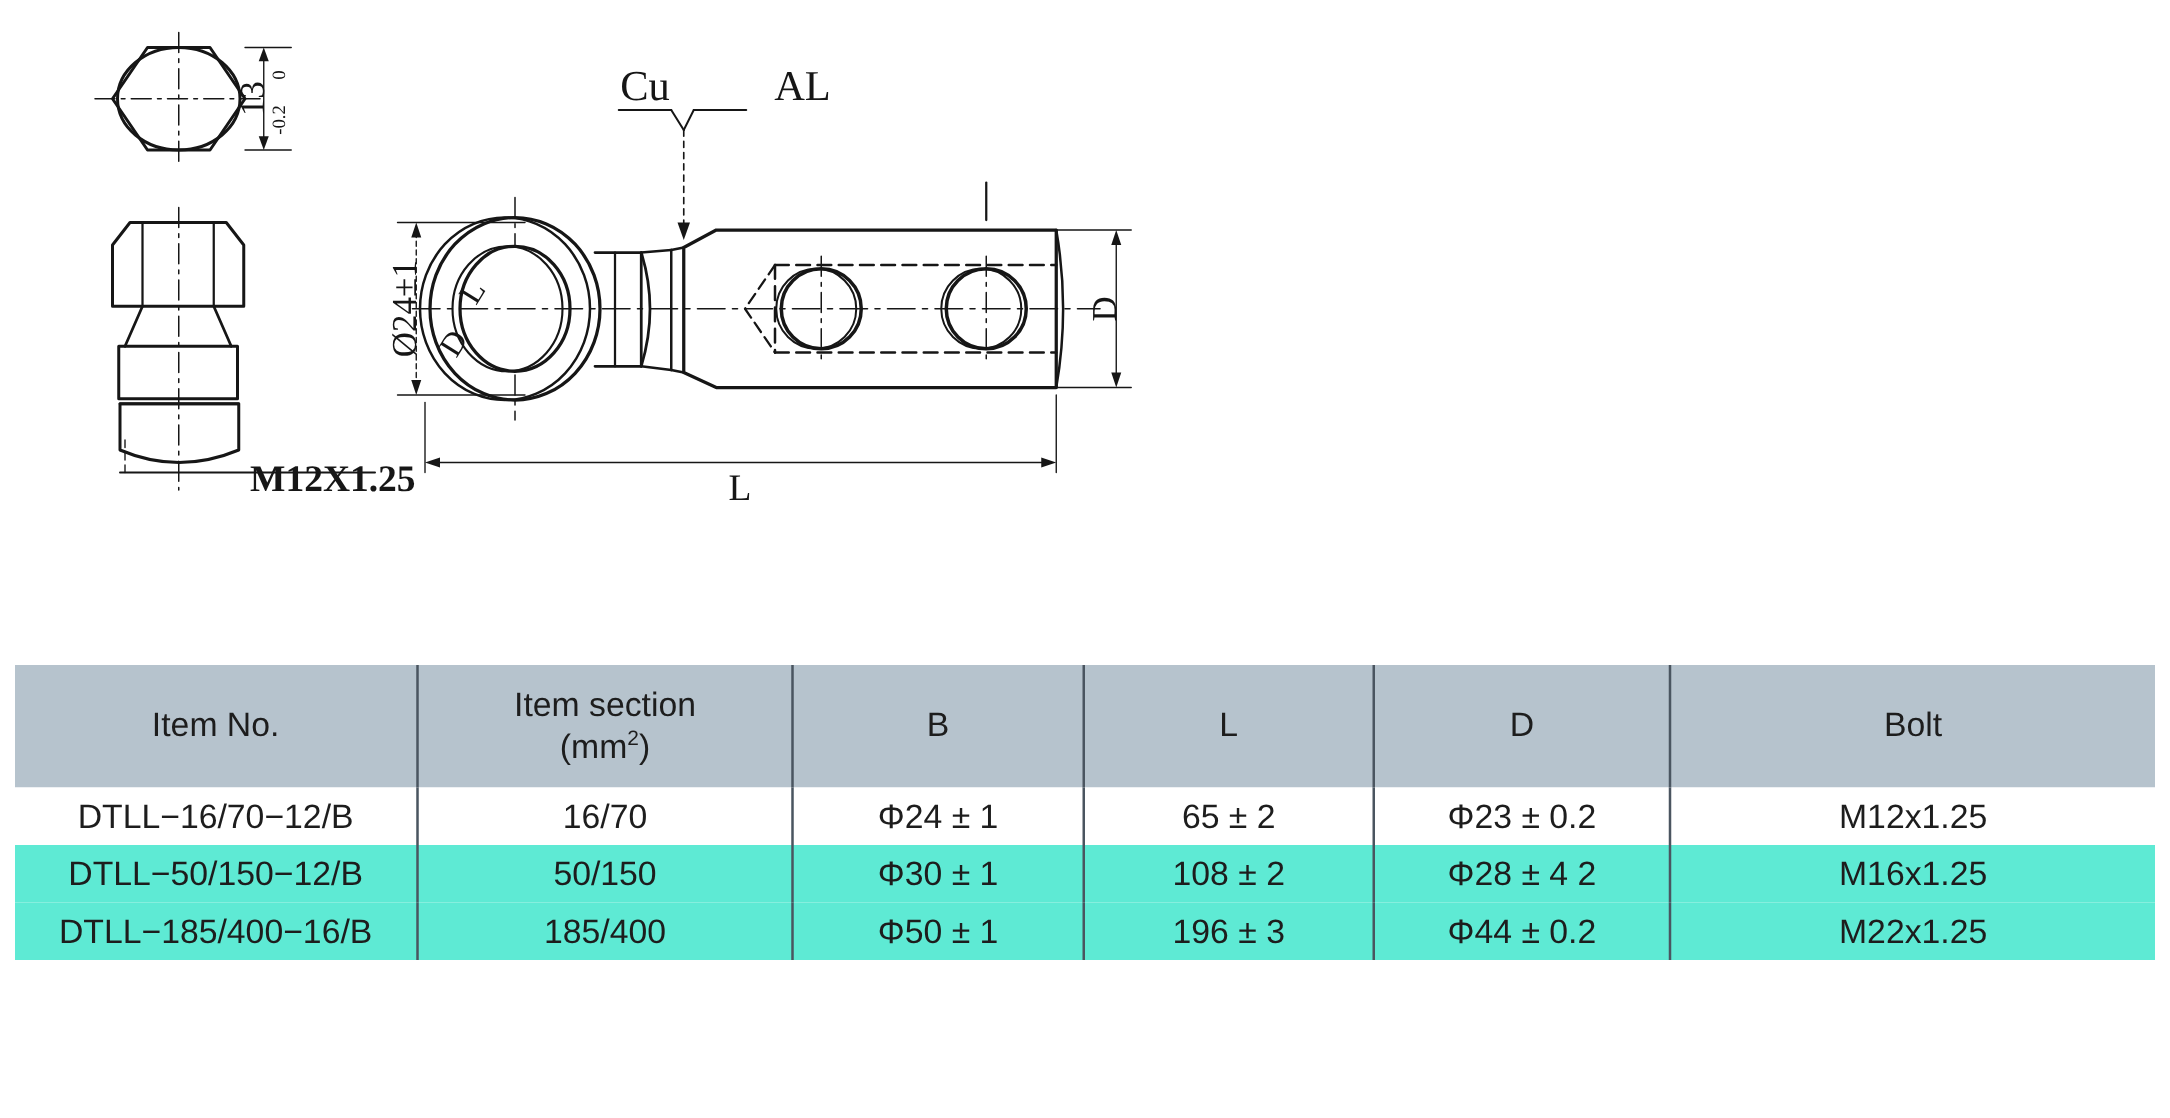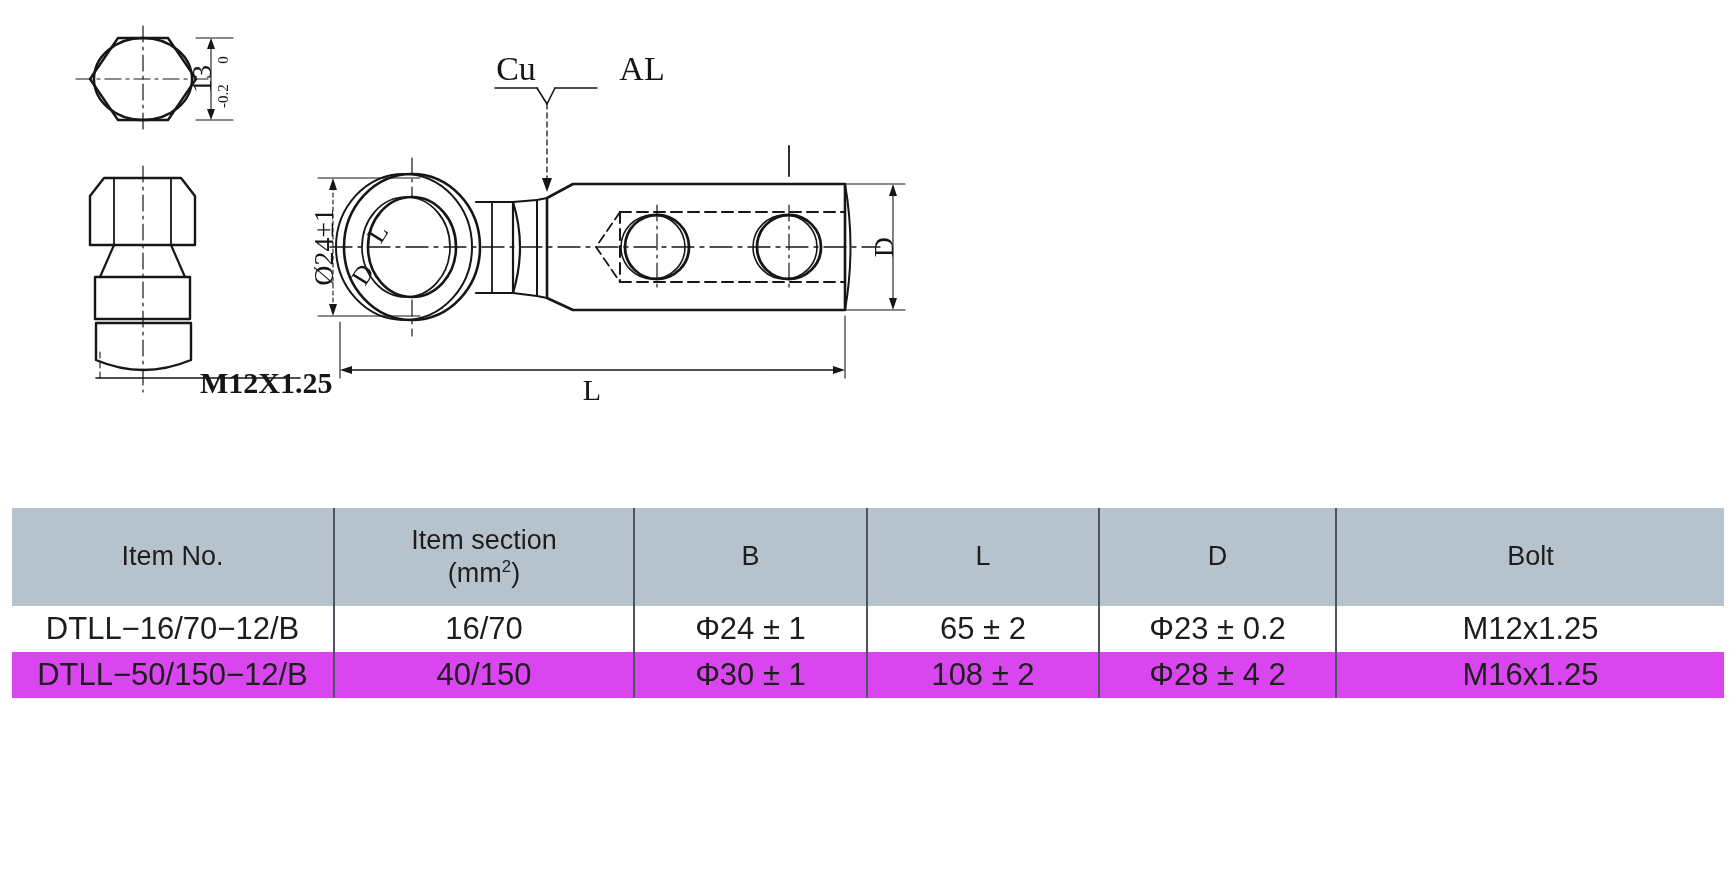--- a/index.html
+++ b/index.html
@@ -36,21 +36,21 @@
   }
   .note-text {
     font-family: "Liberation Serif", serif;
     fill: #161616;
   }
 
   
   #spec-table-wrap {
     position: absolute;
     left: 12px;
-    top: 508px;
+    top: 532px;
     width: 1712px;
   }
   table#spec-table {
     width: 1712px;
     border-collapse: collapse;
     table-layout: fixed;
   }
   table#spec-table col.c0 { width: 322px; }
   table#spec-table col.c1 { width: 300px; }
   table#spec-table col.c2 { width: 233px; }
@@ -67,32 +67,32 @@
     vertical-align: middle;
     text-align: center;
     border-right: 2px solid #4a5560;
     line-height: 1.18;
     padding: 0 6px;
   }
   table#spec-table thead th:last-child { border-right: none; }
 
   table#spec-table tbody td {
     height: 46px;
-    font-size: 31px;
+    font-size: 27px;
     color: #1d1d1d;
     text-align: center;
     vertical-align: middle;
     border-right: 2px solid #4a5560;
     padding: 0 6px;
     white-space: nowrap;
   }
   table#spec-table tbody td:last-child { border-right: none; }
 
   table#spec-table tbody tr.odd-row  { background: #ffffff; }
-  table#spec-table tbody tr.even-row { background: #d946ef; }
+  table#spec-table tbody tr.even-row { background: #5eead4; }
 
   .sup { font-size: 0.62em; vertical-align: super; }
 </style>
 </head>
 <body>
 
 <div id="drawing-area">
   <svg id="drawing-svg" width="1736" height="500" viewBox="0 0 1736 500">
 
     <g stroke="#161616" fill="none" stroke-width="2.2" stroke-linecap="round" stroke-linejoin="round">
@@ -275,21 +275,29 @@
       <tr class="odd-row">
         <td>DTLL−16/70−12/B</td>
         <td>16/70</td>
         <td>Φ24 ± 1</td>
         <td>65 ± 2</td>
         <td>Φ23 ± 0.2</td>
         <td>M12x1.25</td>
       </tr>
       <tr class="even-row">
         <td>DTLL−50/150−12/B</td>
-        <td>40/150</td>
+        <td>50/150</td>
         <td>Φ30 ± 1</td>
         <td>108 ± 2</td>
         <td>Φ28 ± 4 2</td>
         <td>M16x1.25</td>
       </tr>
+      <tr class="even-row">
+        <td>DTLL−185/400−16/B</td>
+        <td>185/400</td>
+        <td>Φ50 ± 1</td>
+        <td>196 ± 3</td>
+        <td>Φ44 ± 0.2</td>
+        <td>M22x1.25</td>
+      </tr>
     </tbody>
   </table>
 </div>
 
 </body></html>

